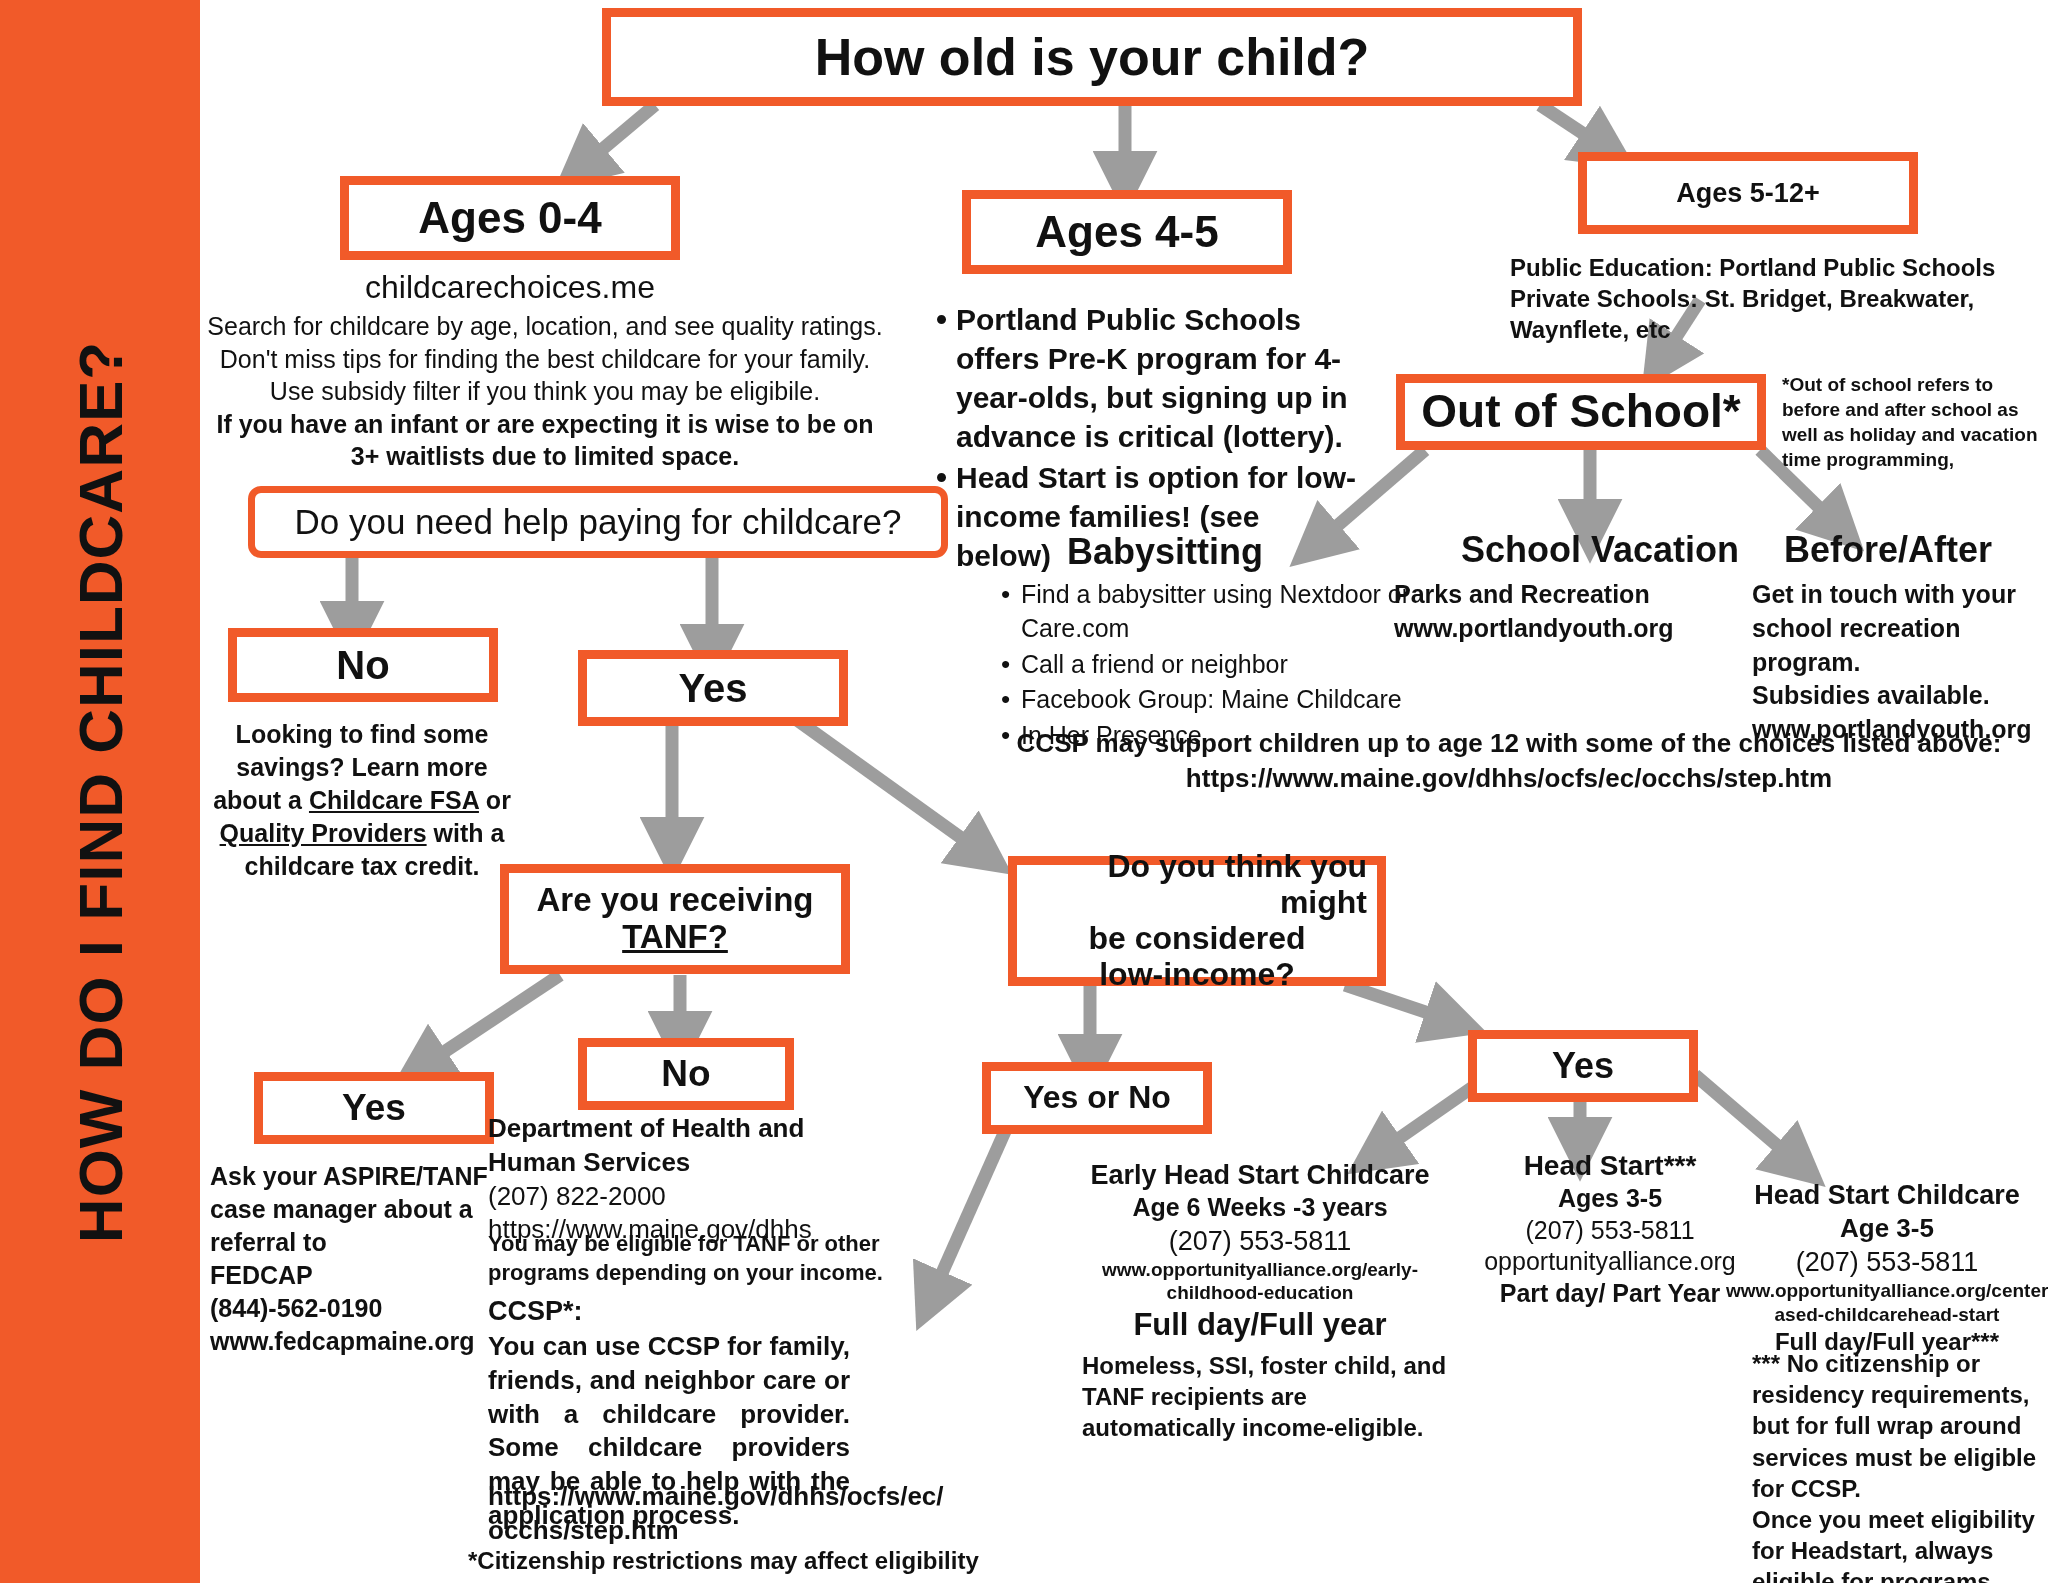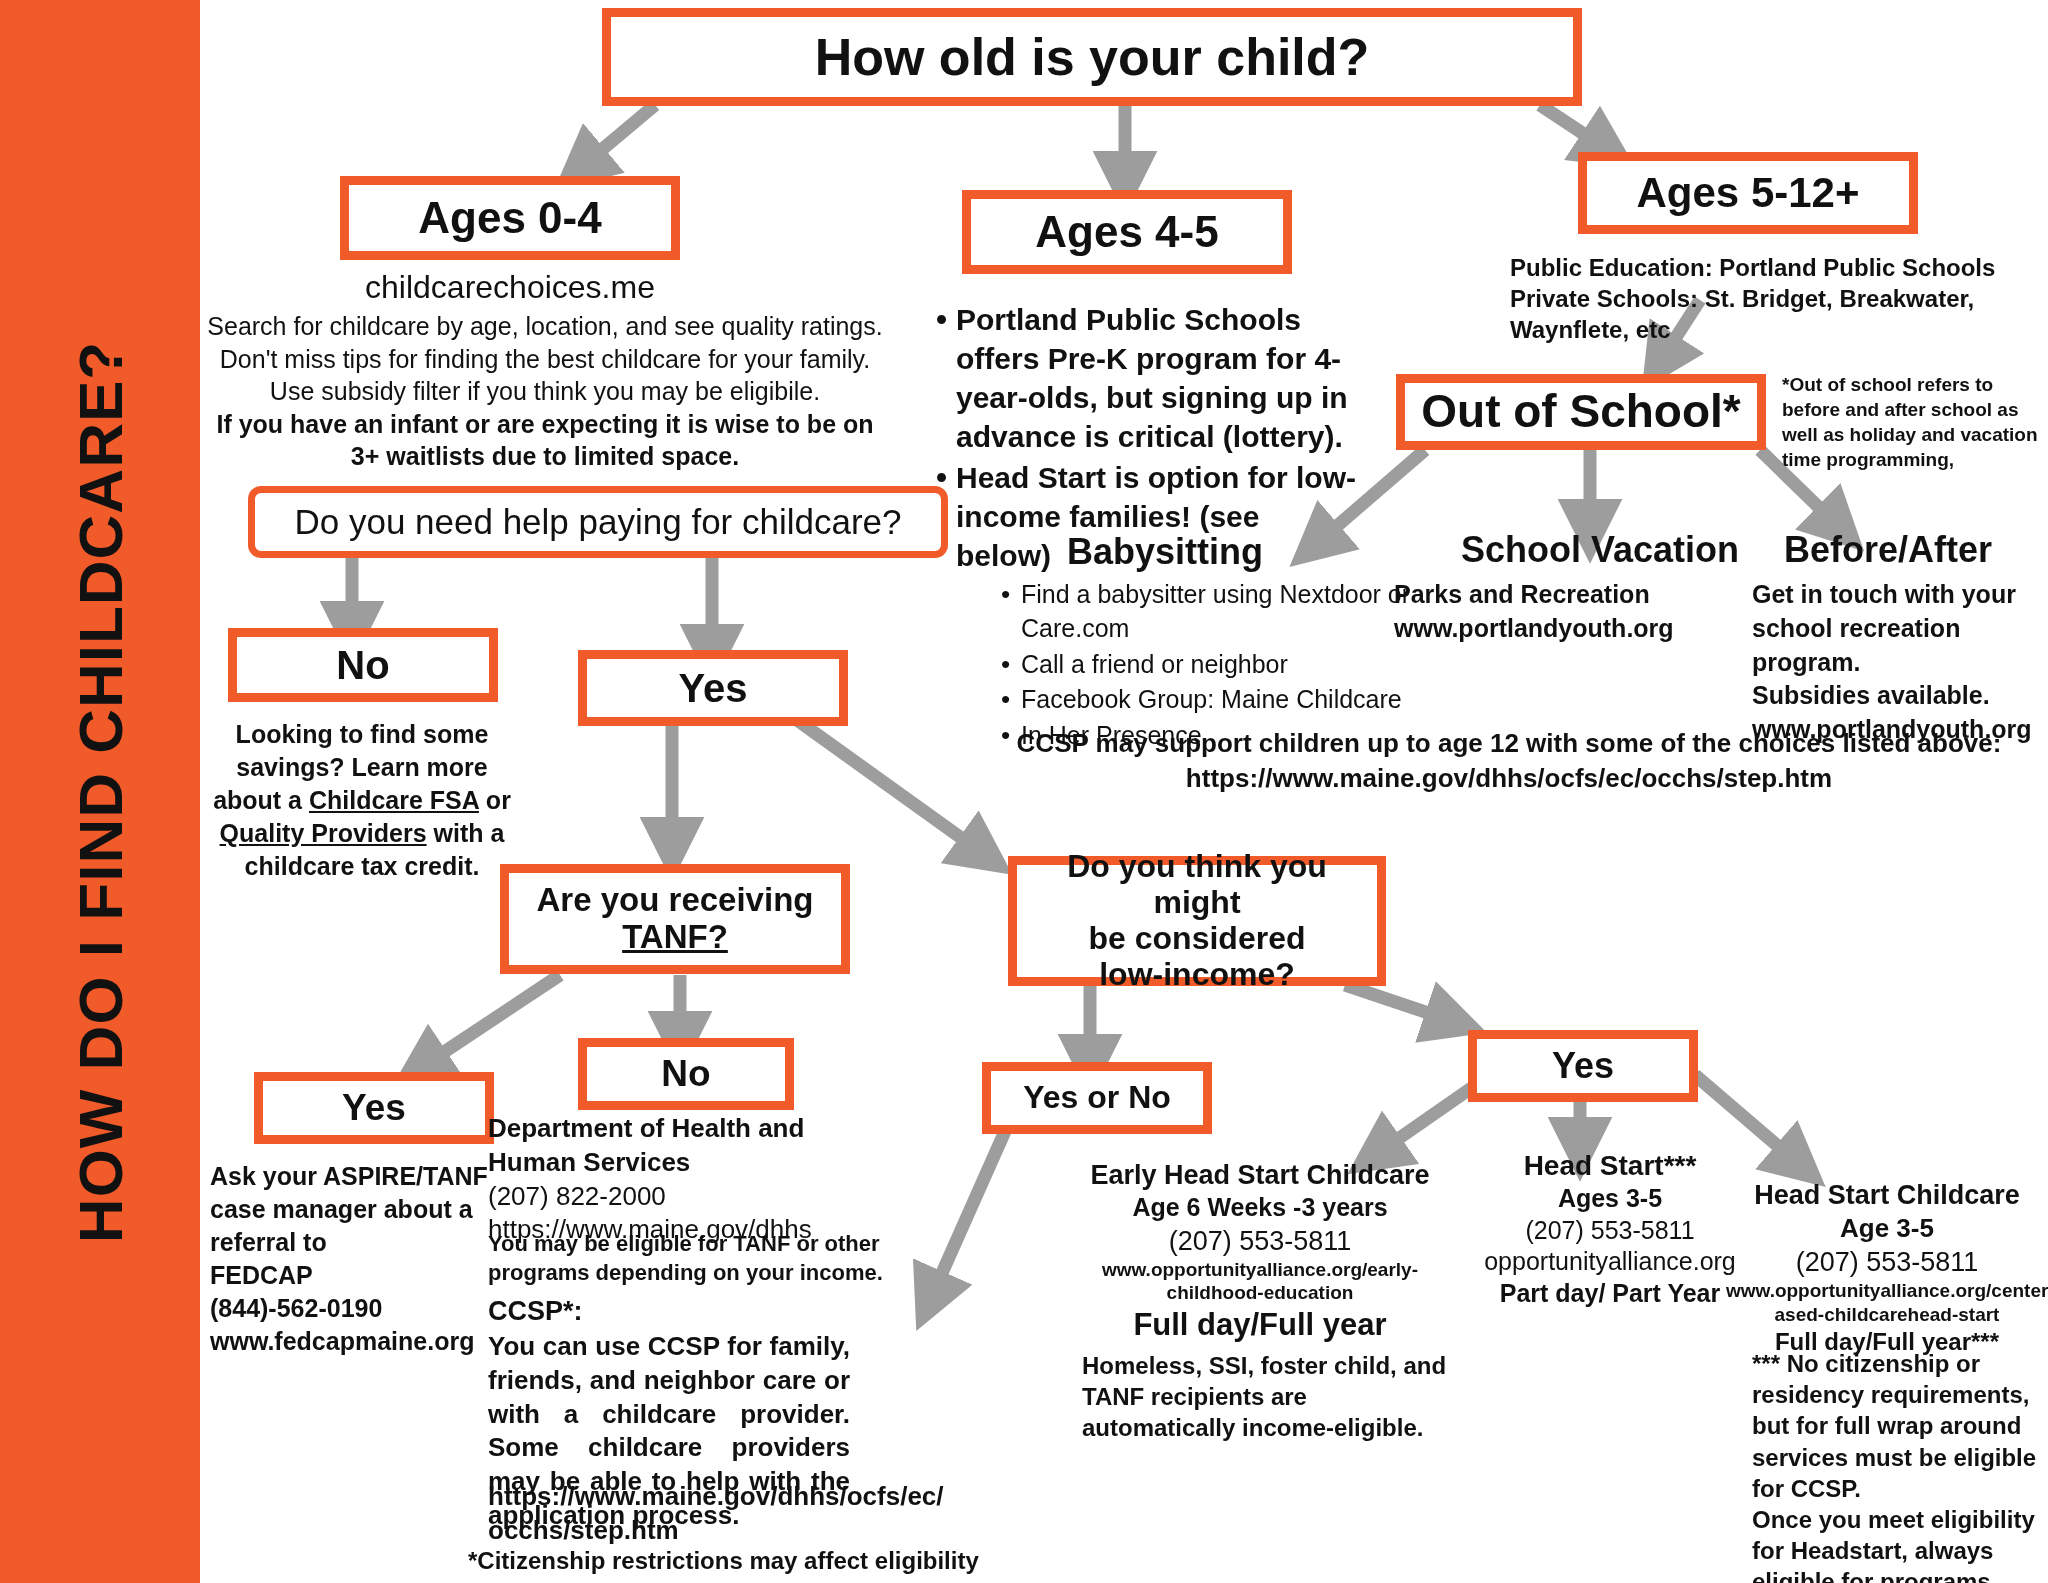--- a/index.html
+++ b/index.html
@@ -32,21 +32,21 @@
   }
 
   
   .box {
     position: absolute;
     border: 9px solid #f15a29;
     background: #ffffff;
     display: flex;
     align-items: center;
     justify-content: center;
-    text-align: center;
+    text-align: right;
     font-weight: bold;
     color: #111;
     line-height: 1.12;
     padding: 4px 10px;
   }
   .box.thin { border-width: 7px; border-radius: 13px; }
 
   
   .txt {
     position: absolute;
@@ -156,21 +156,21 @@
   </div>
 
   <div class="box" style="left:962px; top:190px; width:330px; height:84px; font-size:44px;">
     <span>Ages 4-5</span>
   </div>
   <ul class="bul txt l b" style="left:930px; top:300px; width:430px; font-size:30px; line-height:1.3;">
     <li>Portland Public Schools offers Pre-K program for 4-year-olds, but signing up in advance is critical (lottery).</li>
     <li>Head Start is option for low-income families! (see below)</li>
   </ul>
 
-  <div class="box" style="left:1578px; top:152px; width:340px; height:82px; font-size:42px;">
+  <div class="box" style="left:1578px; top:152px; width:340px; height:82px; font-size:27px;">
     <span>Ages 5-12+</span>
   </div>
   <div class="txt l b" style="left:1510px; top:252px; width:520px; font-size:24px; line-height:1.3;">
     <div>Public Education: Portland Public Schools</div>
     <div>Private Schools: St. Bridget, Breakwater,</div>
     <div>Waynflete, etc</div>
   </div>
 
   <div class="box" style="left:1396px; top:374px; width:370px; height:76px; font-size:46px;">
     <span>Out of School*</span>

